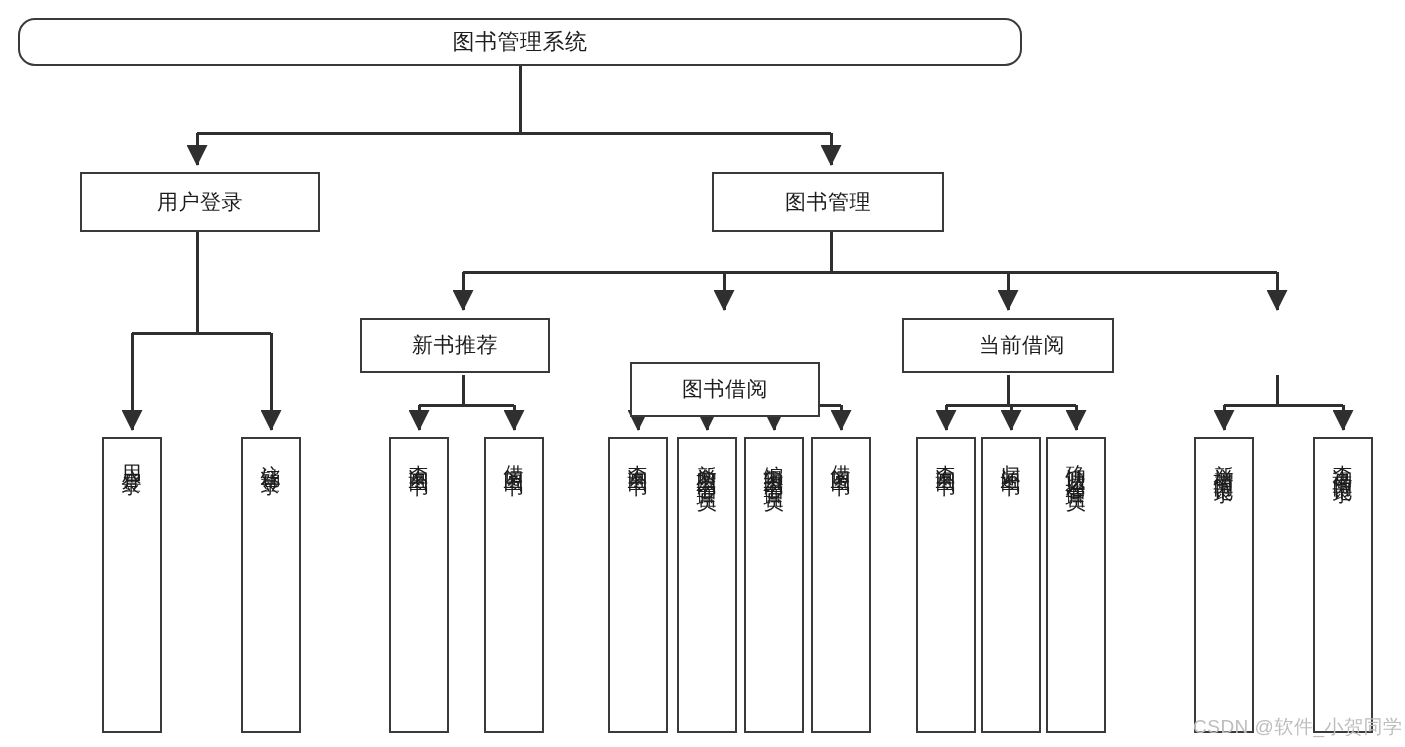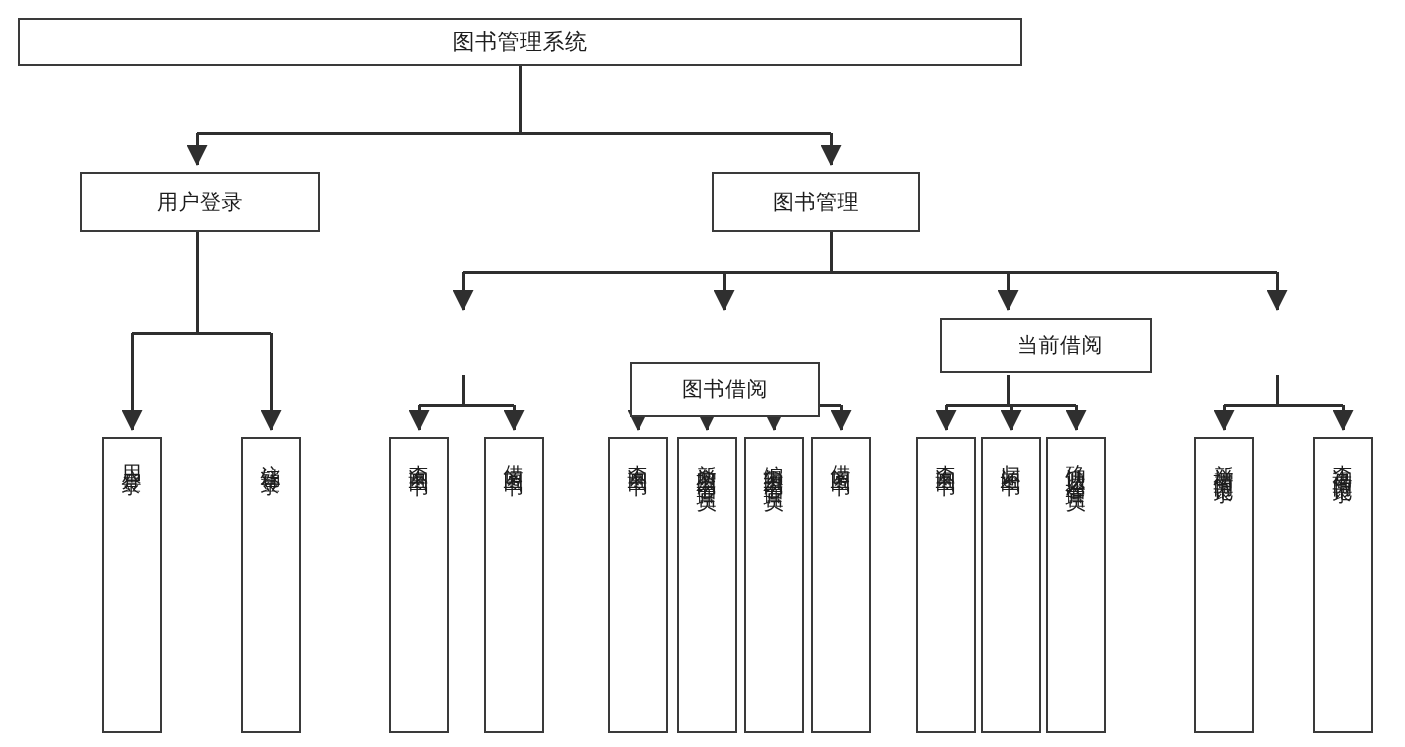--- a/index.html
+++ b/index.html
@@ -24,21 +24,21 @@
   .node{
     position:absolute;
     box-sizing:border-box;
     background:#ffffff;
     border:2px solid #3a3a3a;
     display:flex;
     align-items:center;
     justify-content:center;
     color:#1a1a1a;
   }
-  .node.level-0{ border-width:2px; }
+  .node.level-0{ border-width:2px;border-radius:17px; }
   .node.level-1{ border-width:2px; }
   .node.level-2{ border-width:2px; }
   .node.leaf  { border-width:2px; }
 
   .node-label{
     font-size:21px;
     line-height:1.15;
     letter-spacing:0.5px;
     white-space:nowrap;
     color:#1c1c1c;
@@ -127,28 +127,31 @@
     </g>
   </svg>
 
   <div class="node level-0" style="left:18px;top:18px;width:1004px;height:48px;">
     <span class="node-label">图书管理系统</span>
   </div>
 
   <div class="node level-1" style="left:80px;top:172px;width:240px;height:60px;">
     <span class="node-label">用户登录</span>
   </div>
-  <div class="node level-1" style="left:712px;top:172px;width:208px;height:60px;">
+  <div class="node level-1" style="left:712px;top:172px;width:232px;height:60px;">
     <span class="node-label">图书管理</span>
   </div>
 
+  <div class="node level-2" style="left:360px;top:318px;width:190px;height:55px;">
+    <span class="node-label">新书推荐</span>
+  </div>
   <div class="node level-2" style="left:630px;top:318px;width:190px;height:55px;margin-top:44px;">
     <span class="node-label">图书借阅</span>
   </div>
-  <div class="node level-2" style="left:940px;top:318px;width:212px;height:55px;padding-left:28px;">
+  <div class="node level-2" style="left:902px;top:318px;width:212px;height:55px;padding-left:28px;">
     <span class="node-label">当前借阅</span>
   </div>
 
   <div class="node leaf" style="left:102px;top:437px;width:60px;height:296px;">
     <span class="node-label">用户登录</span>
   </div>
   <div class="node leaf" style="left:241px;top:437px;width:60px;height:296px;">
     <span class="node-label">注销登录</span>
   </div>
 
@@ -182,14 +185,15 @@
     <span class="node-label">确认归还（管理员）</span>
   </div>
 
   <div class="node leaf" style="left:1194px;top:437px;width:60px;height:296px;">
     <span class="node-label">新增借阅记录</span>
   </div>
   <div class="node leaf" style="left:1313px;top:437px;width:60px;height:296px;">
     <span class="node-label">查询借阅记录</span>
   </div>
 
+  <div class="watermark" style="left:1193px;top:714px;">CSDN @软件_小贺同学</div>
 
 </div>
 
 </body></html>

